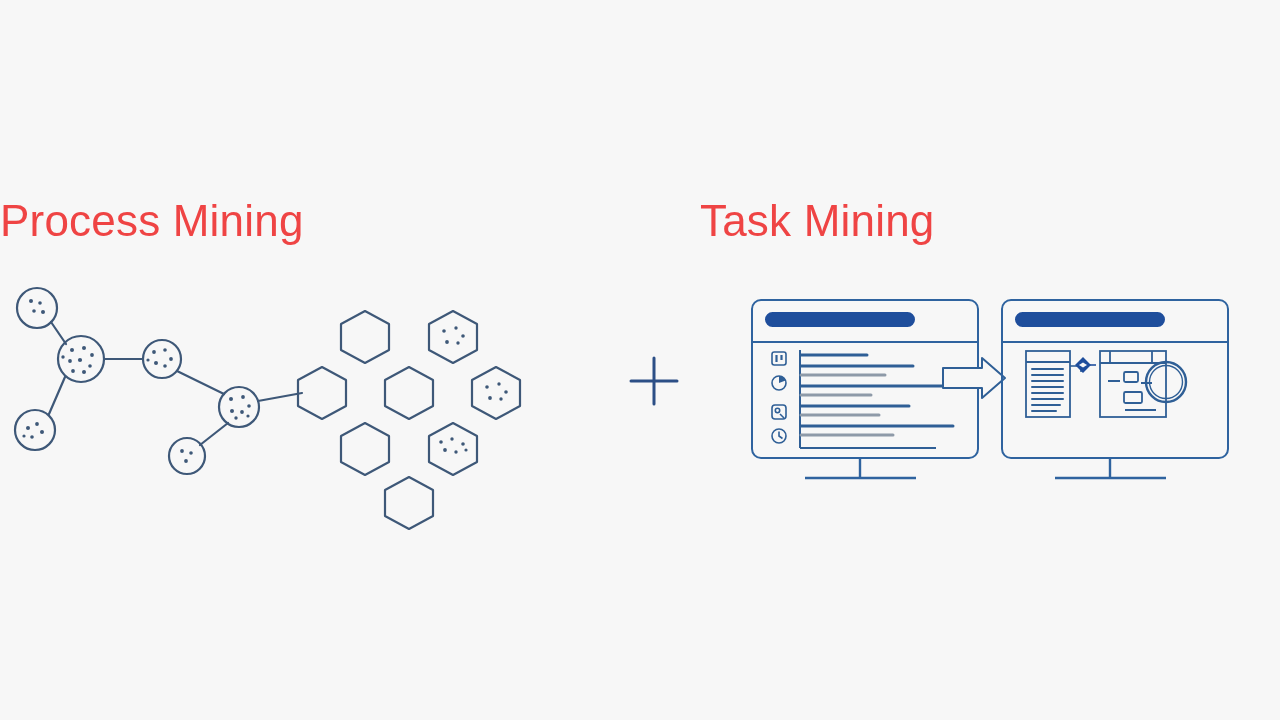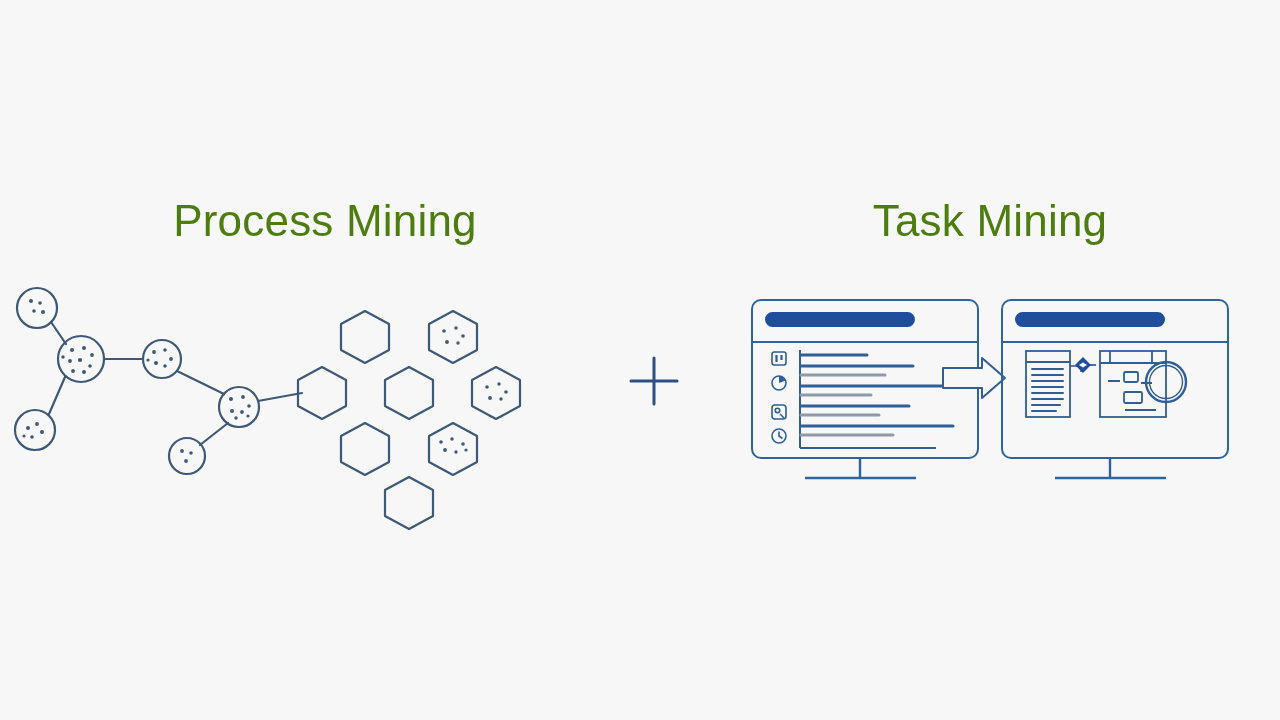--- a/index.html
+++ b/index.html
@@ -23,26 +23,26 @@
     position: absolute;
     top: 0;
     height: 720px;
   }
   .panel-left  { left: 0;   width: 600px; }
   .panel-right { left: 700px; width: 580px; text-decoration: underline; }
 
   .heading {
     position: absolute;
     width: 100%;
-    text-align: center;
+    text-align: left;
     top: 196px;
     font-size: 44px;
     font-weight: 400;
     letter-spacing: 0.2px;
-    color: #4d7c0f;
+    color: #ef4444;
     font-family: "Liberation Sans", sans-serif;
     white-space: nowrap;
   }
   .heading-left  { left: 0; width: 650px; }
   .heading-right { left: 700px; width: 580px; }
 
   .art {
     position: absolute;
     left: 0;
     top: 0;

